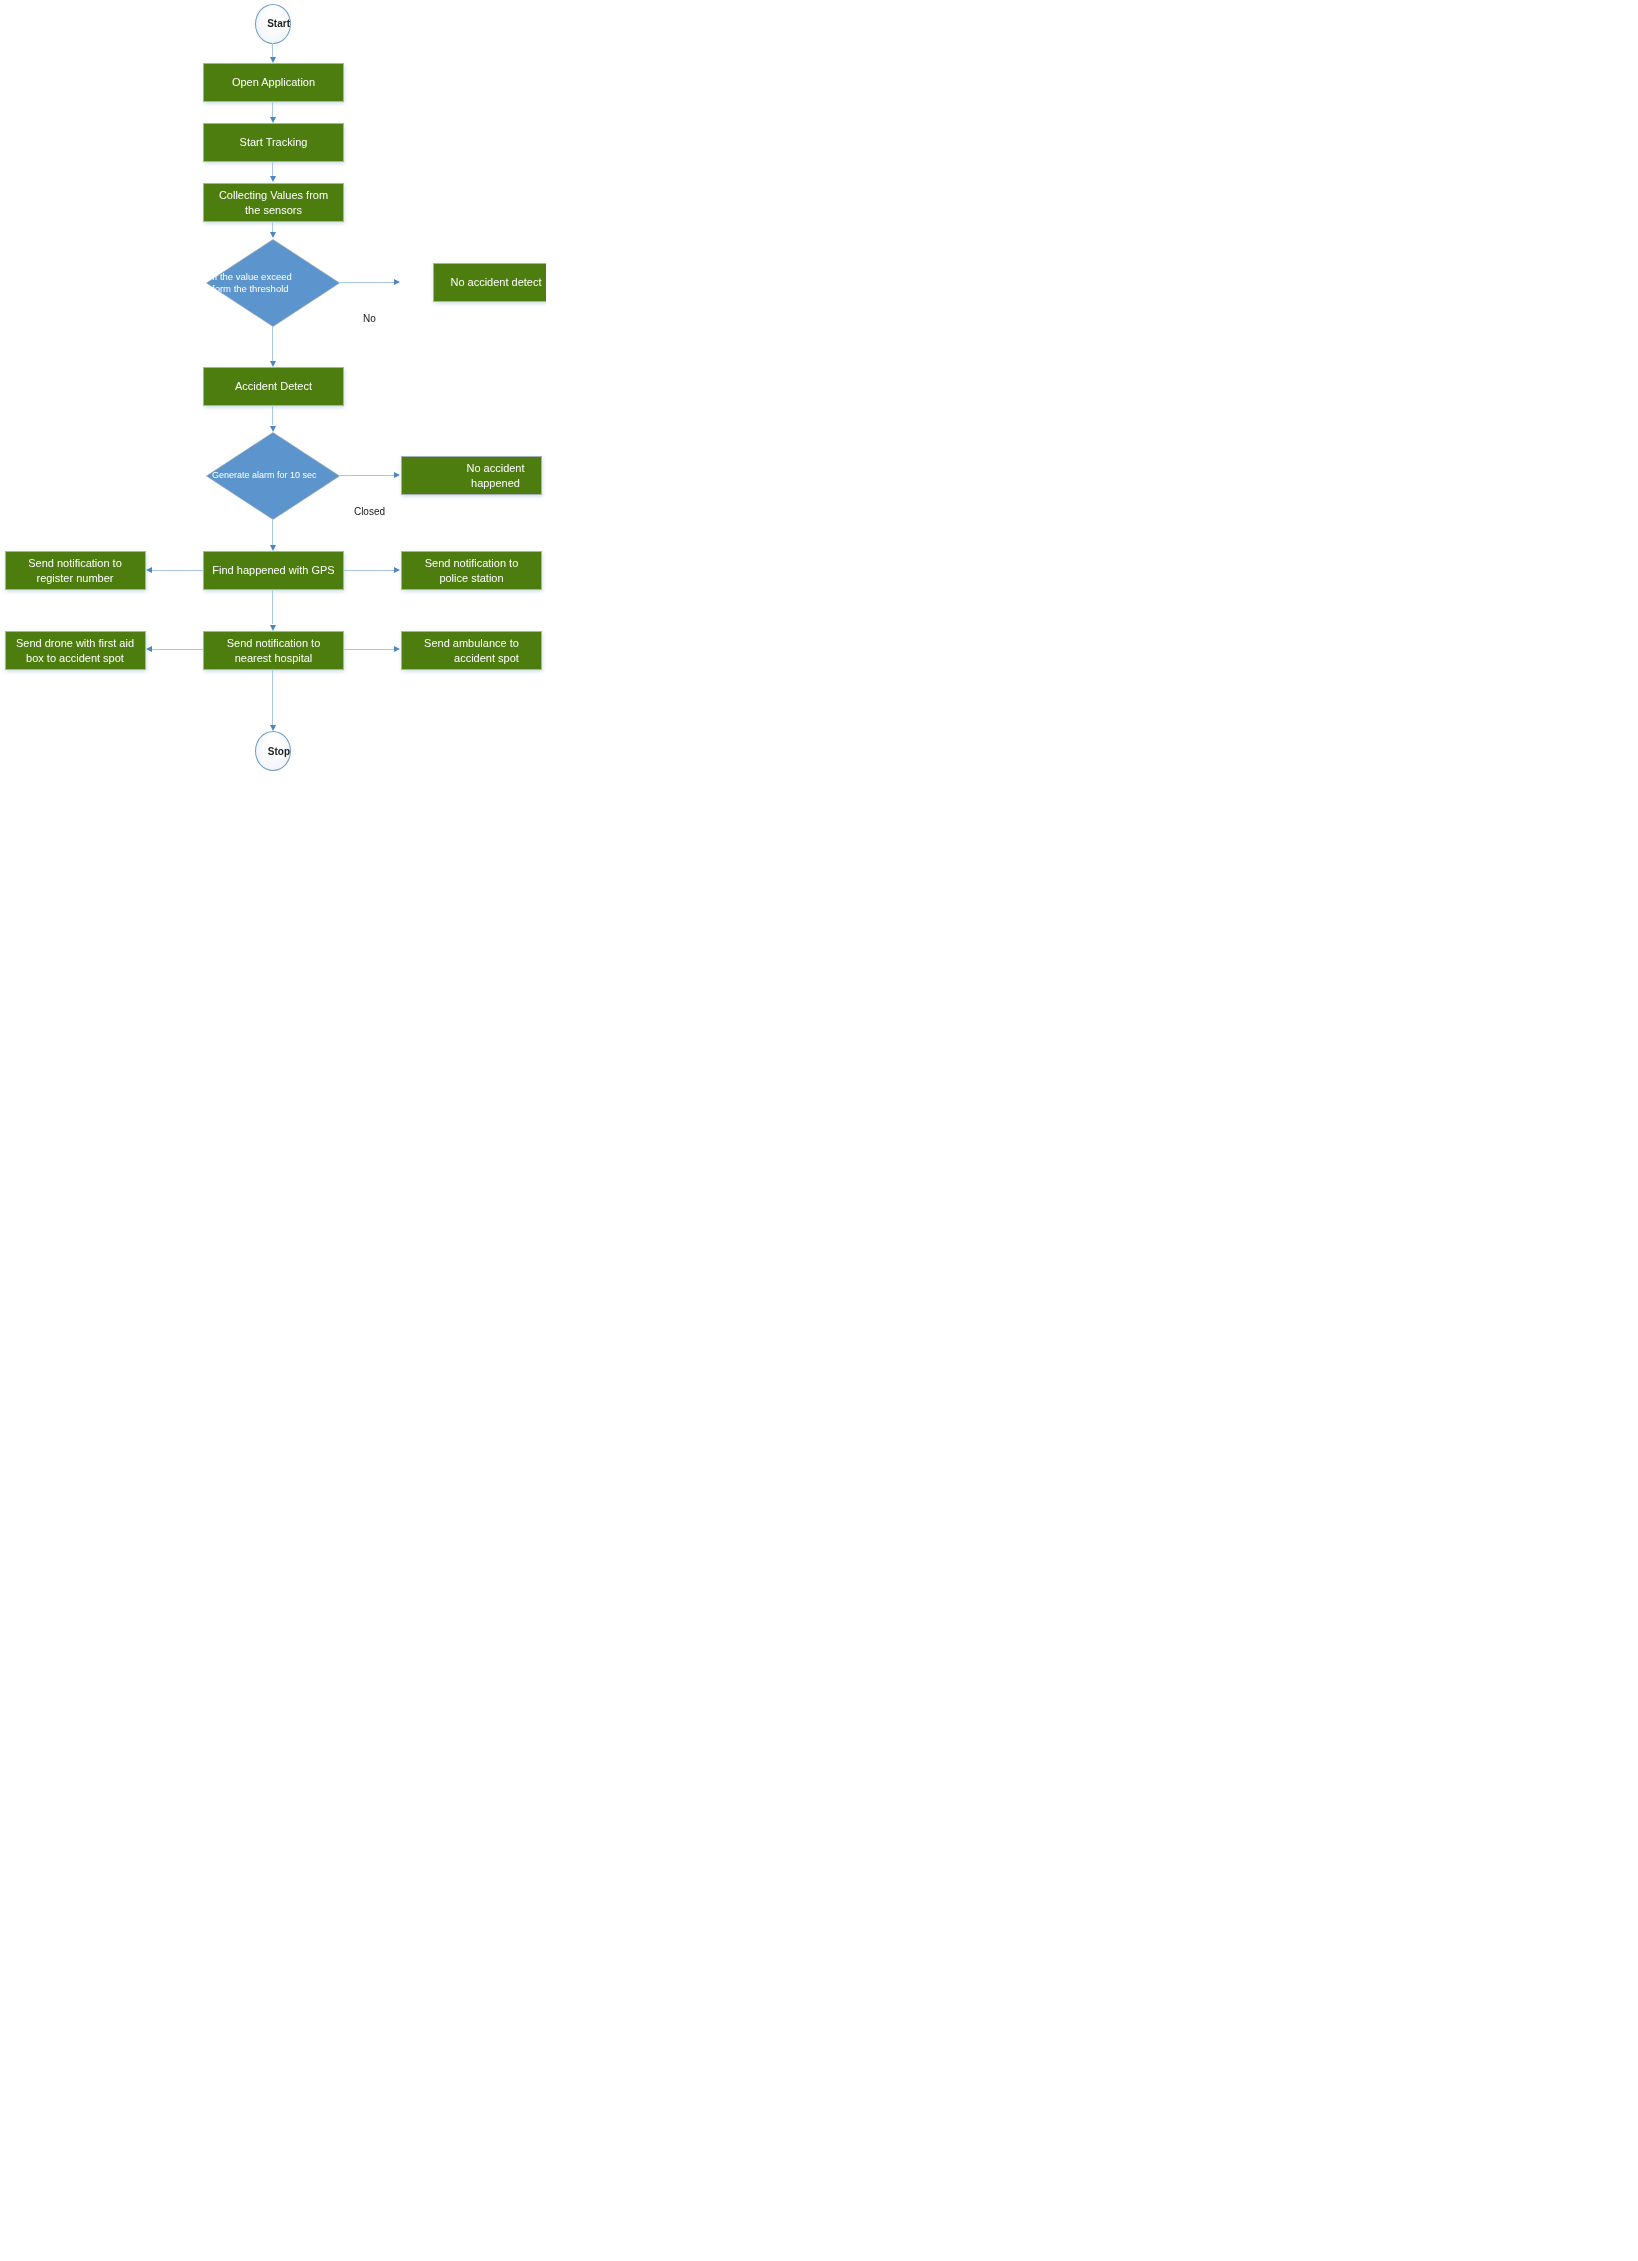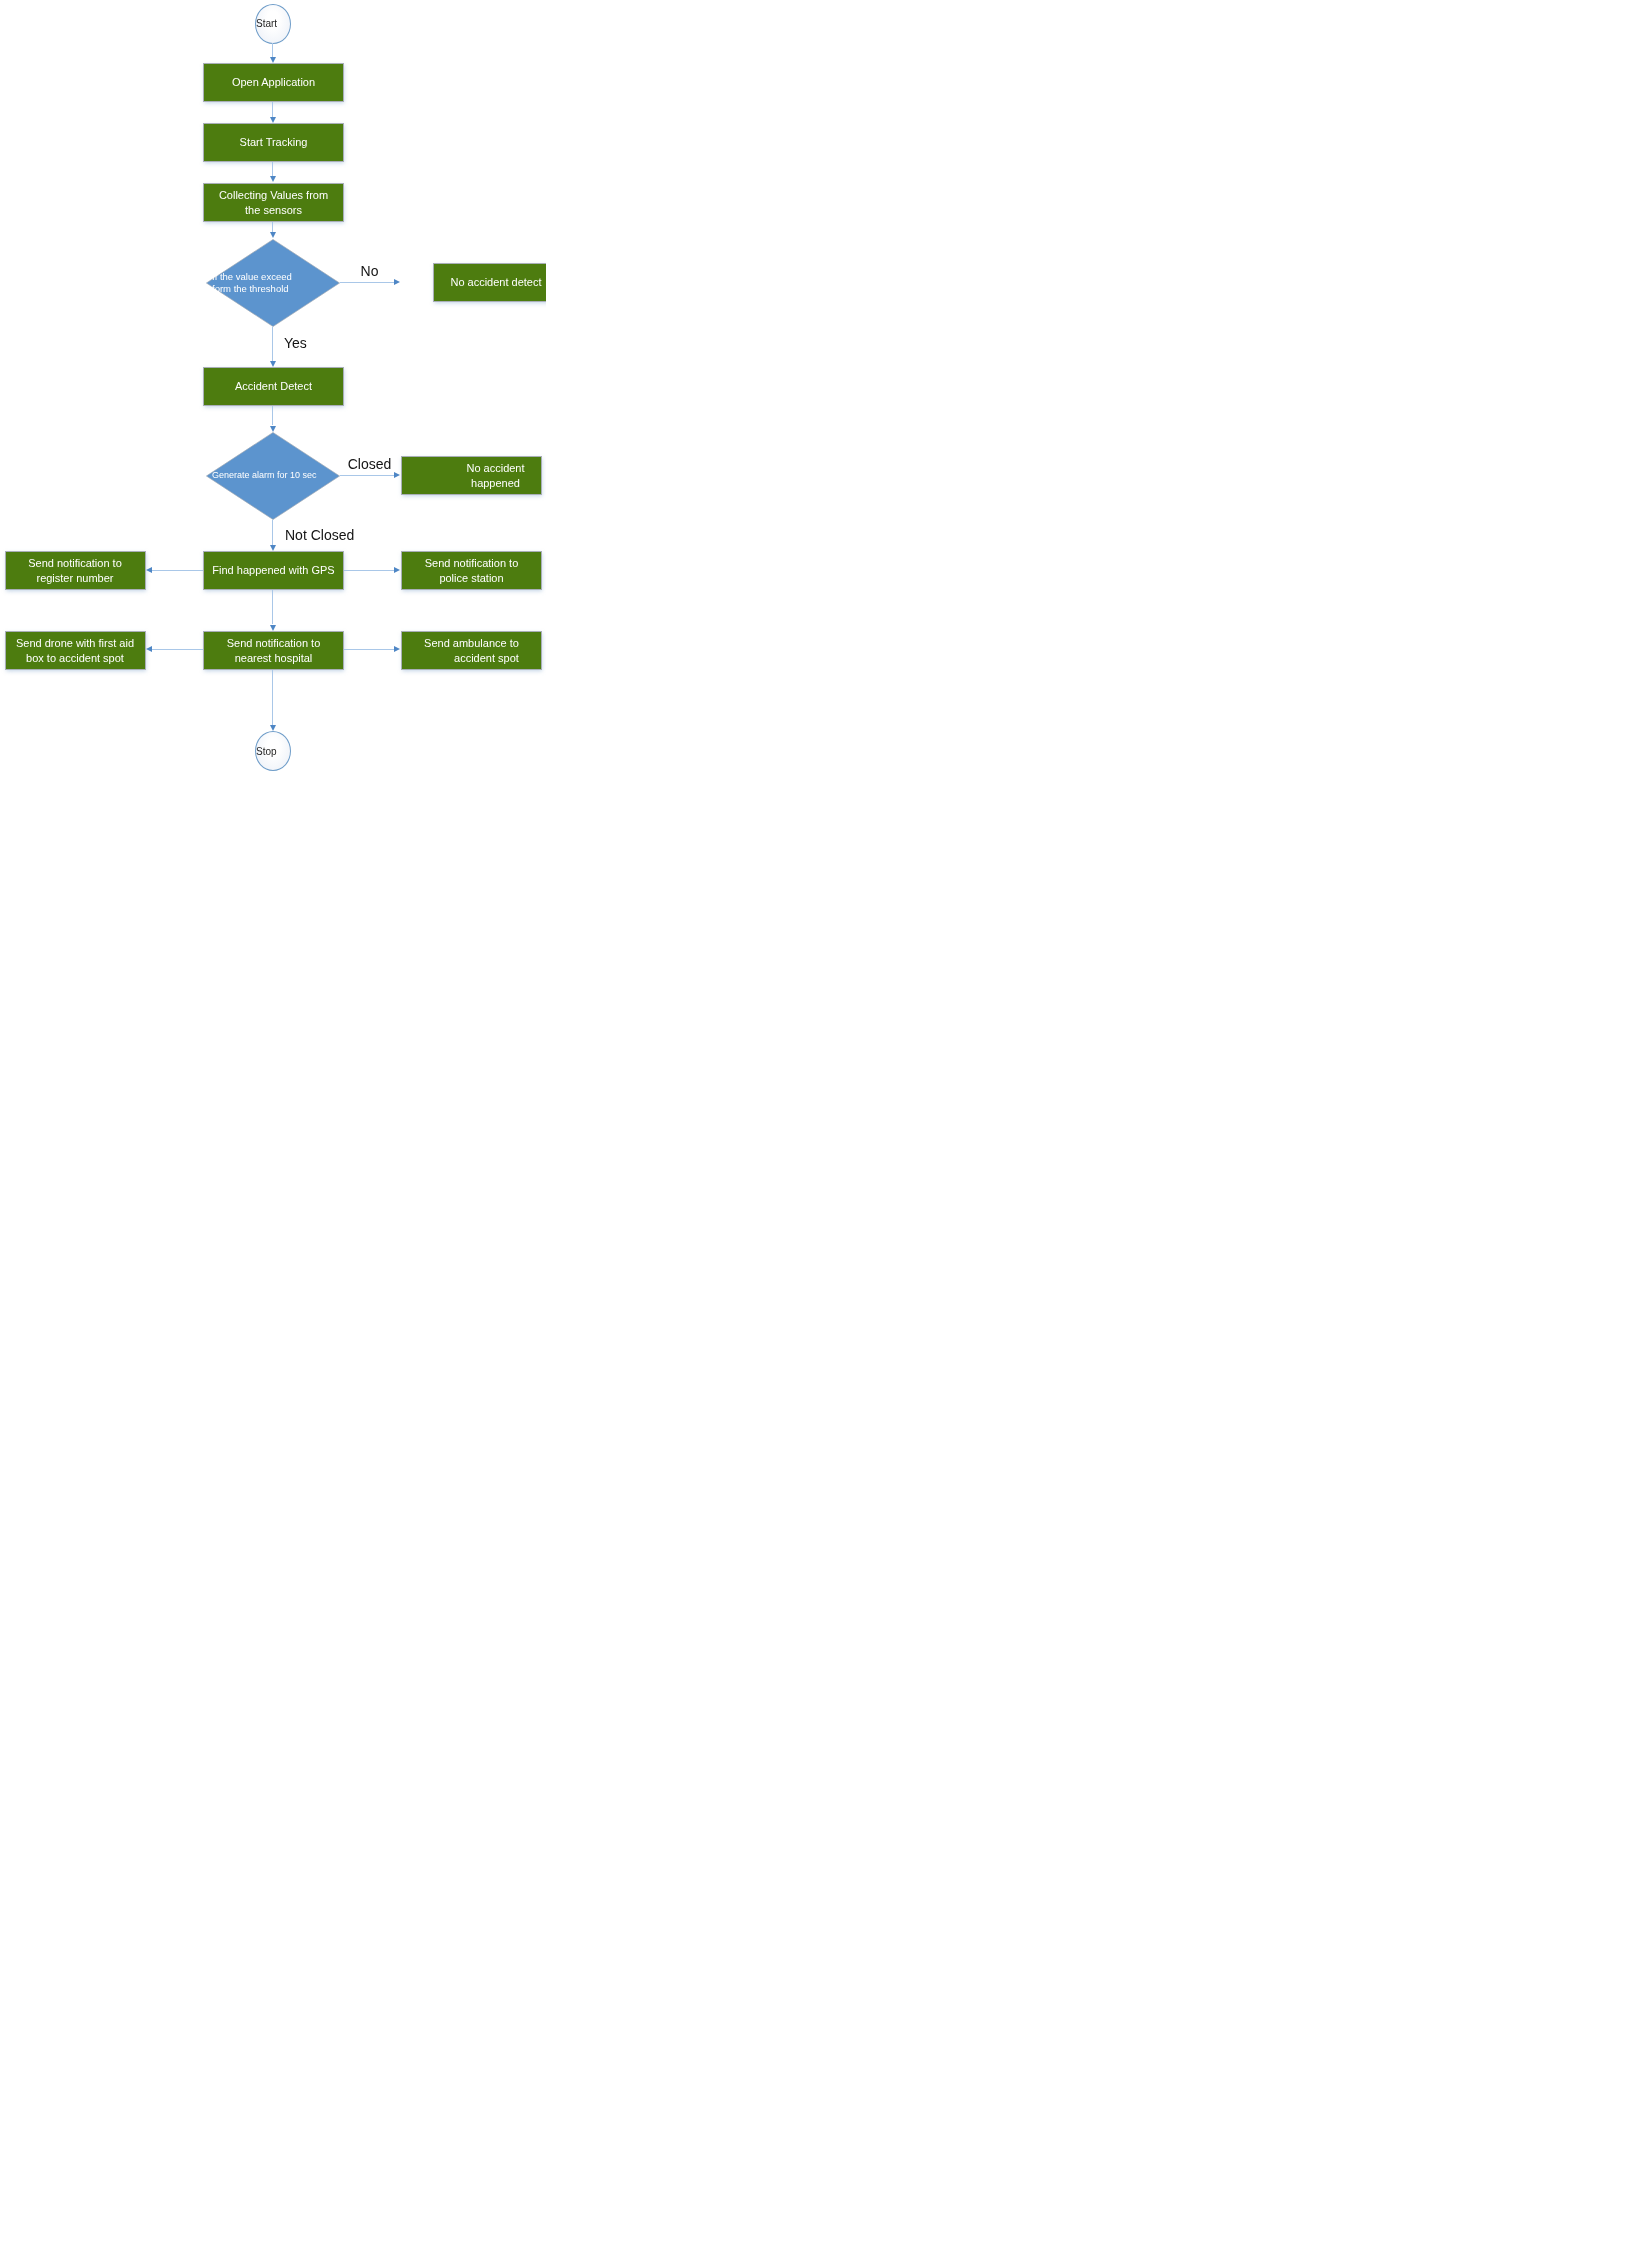--- a/index.html
+++ b/index.html
@@ -30,34 +30,34 @@
     width:122px;color:#ffffff;font-size:9.5px;line-height:1.3;
     white-space:pre-line;
   }
 
   
   .oval{
     position:absolute;border-radius:50%;
     background:radial-gradient(ellipse at 50% 38%,#ffffff 25%,#f2f5fa 70%,#e9eff7 100%);
     border:0.9px solid #6f9dc9;
     box-sizing:border-box;
-    display:flex;align-items:center;justify-content:flex-start;
+    display:flex;align-items:center;justify-content:flex-end;font-weight:bold;
   }
   .oval .txt{color:#1f1f1f;font-size:10px;}
 
   
   .vline{position:absolute;width:1.4px;background:#a9c7e8;}
   .hline{position:absolute;height:1.4px;background:#a9c7e8;}
   .arr{position:absolute;width:0;height:0;}
   .arr-down{border-left:3.6px solid transparent;border-right:3.6px solid transparent;border-top:6.3px solid #4e86c5;}
   .arr-right{border-top:3.6px solid transparent;border-bottom:3.6px solid transparent;border-left:6.3px solid #4e86c5;}
   .arr-left{border-top:3.6px solid transparent;border-bottom:3.6px solid transparent;border-right:6.3px solid #4e86c5;}
 
   
-  .elabel{position:absolute;color:#141414;font-size:14px;line-height:11.8px;height:11.8px;}
+  .elabel{position:absolute;color:#141414;font-size:10px;line-height:11.8px;height:11.8px;margin-top:47px;}
   .center{text-align:center;}
 </style>
 </head>
 <body>
 
 <div id="canvas">
 
   <div class="oval" style="left:255px;top:3.6px;width:36px;height:40px;">
     <span class="txt">Start</span>
   </div>

